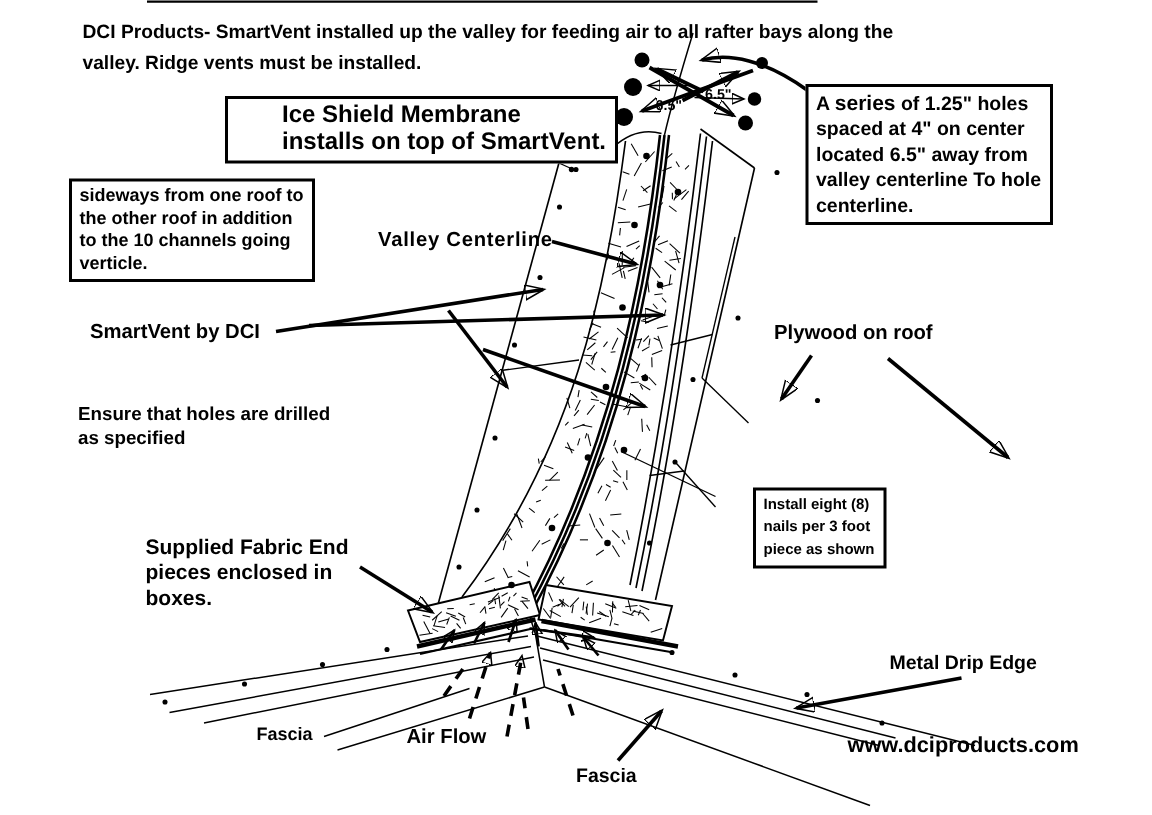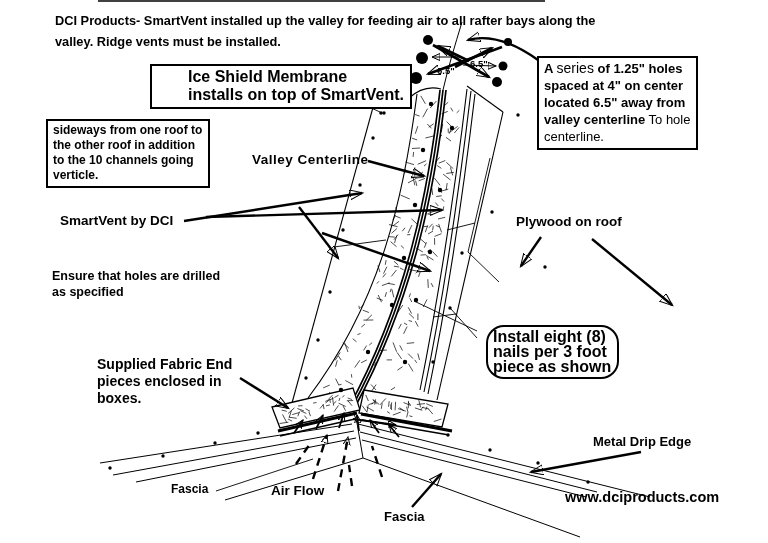--- a/index.html
+++ b/index.html
@@ -2,21 +2,21 @@
 <html><head>
 <meta charset="utf-8">
 <style>
   html,body{margin:0;padding:0;background:#ffffff;}
   #stage{position:relative;width:768px;height:543px;background:#fff;overflow:hidden;
          font-family:"Liberation Sans",sans-serif;color:#000;}
   #draw{position:absolute;left:0;top:0;}
   .lbl{position:absolute;font-weight:bold;white-space:nowrap;line-height:1.15;}
   .note{position:absolute;border:2px solid #000;background:#fff;font-weight:bold;
         padding:2px 6px 3px 5px;}
-  .rg{font-weight:normal;}
+  .rg{font-weight:bold;}
   svg line,svg path,svg polyline{stroke:#000;fill:none;}
   svg polygon{stroke:#000;}
 </style>
 </head>
 <body>
 
 <div id="stage">
 
   <svg id="draw" width="768" height="543" viewBox="0 0 768 543">
     <defs>
@@ -425,21 +425,21 @@
     <div class="rg">centerline.</div>
   </div>
 
   <div class="note" style="left:46px;top:119px;font-size:12px;line-height:15px;">
     <div>sideways from one roof to</div>
     <div>the other roof in addition</div>
     <div>to the 10 channels going</div>
     <div>verticle.</div>
   </div>
 
-  <div class="note" style="left:486px;top:325px;font-size:16px;line-height:15px;border-radius:18px;">
+  <div class="note" style="left:502px;top:325px;font-size:10px;line-height:15px;">
     <div>Install eight (8)</div>
     <div>nails per 3 foot</div>
     <div>piece as shown</div>
   </div>
 
   <div class="lbl" style="left:252px;top:152px;font-size:13.5px;letter-spacing:0.5px;">Valley Centerline</div>
 
   <div class="lbl" style="left:60px;top:213px;font-size:13.5px;">SmartVent by DCI</div>
 
   <div class="lbl" style="left:52px;top:268px;font-size:12.5px;line-height:16px;">

